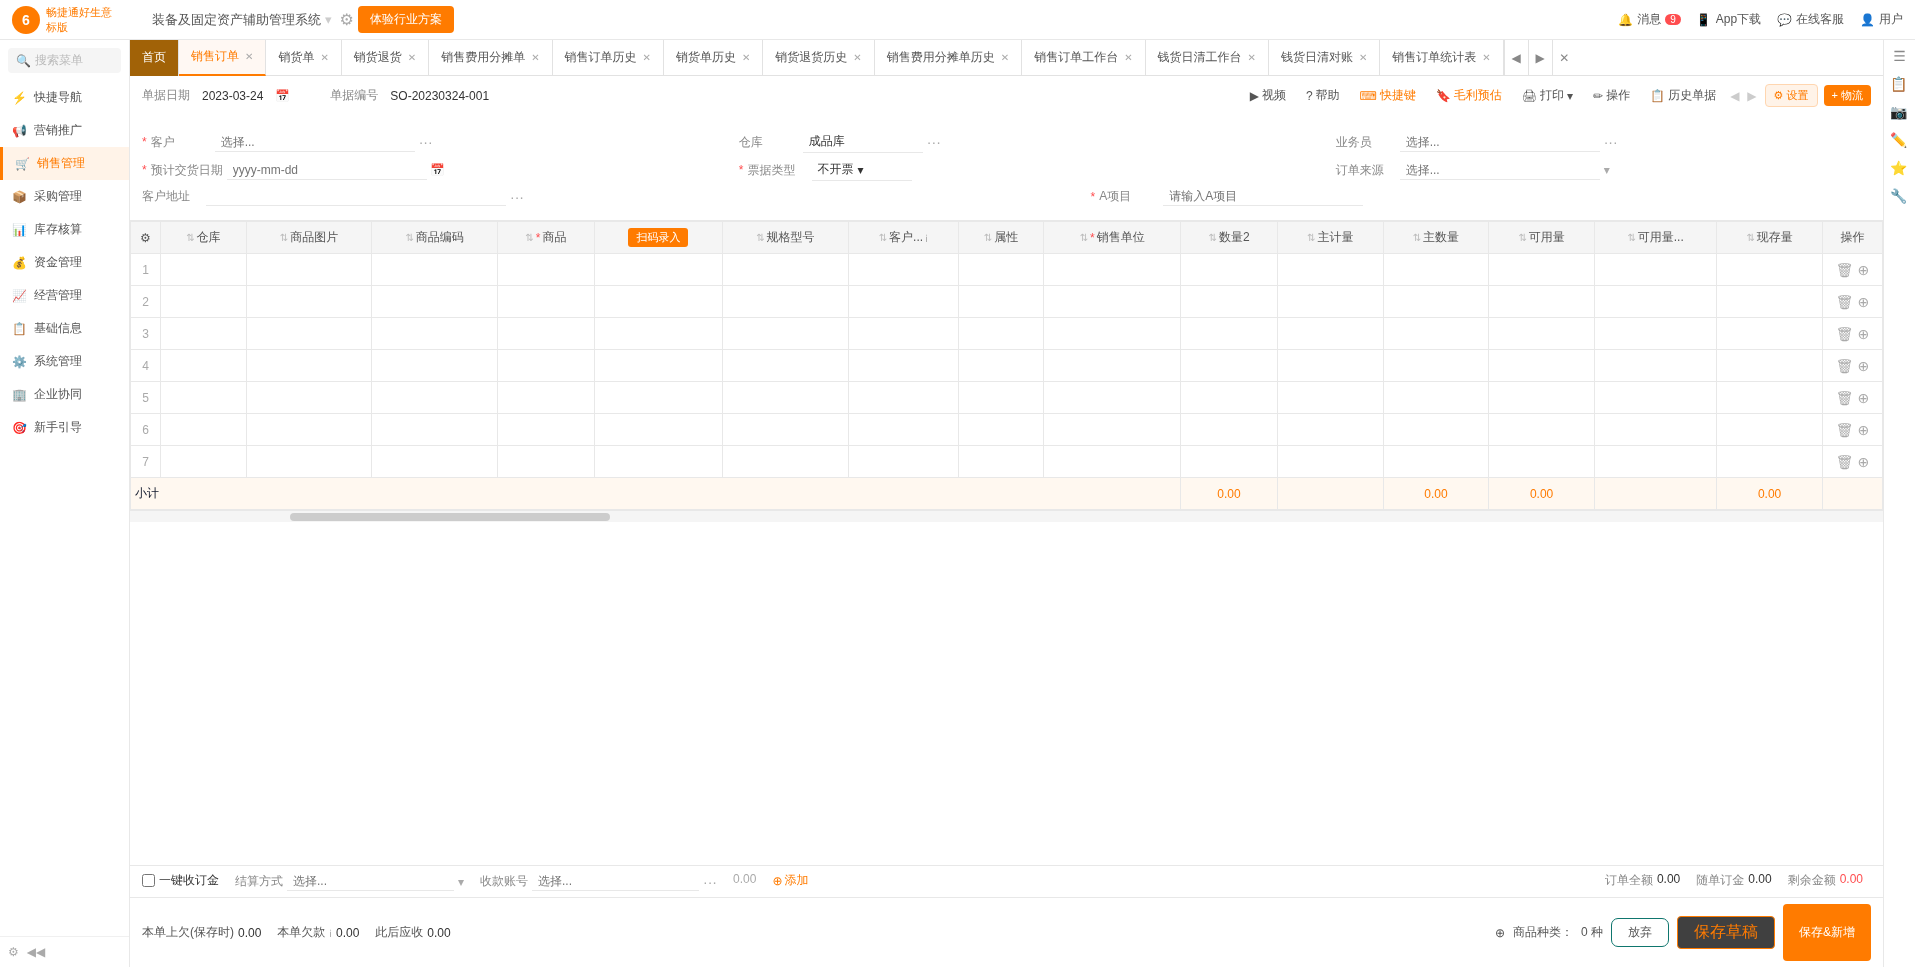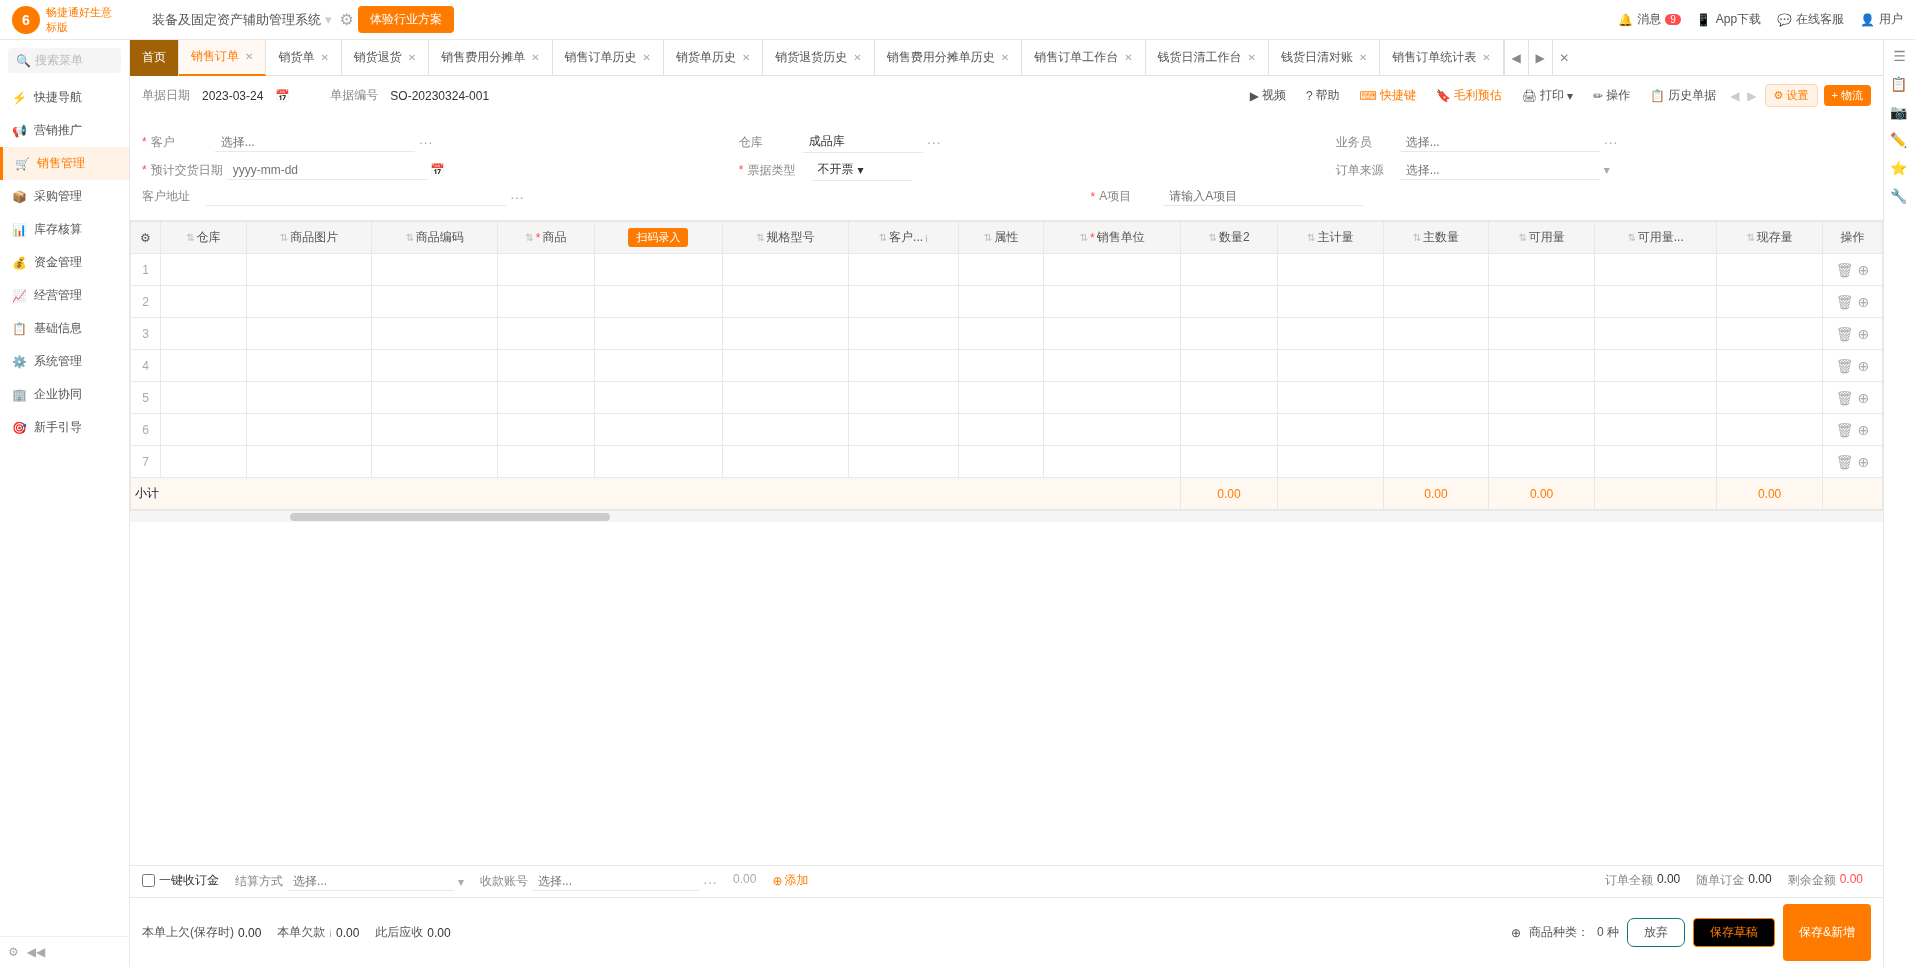--- a/index.html
+++ b/index.html
@@ -97,21 +97,21 @@
     .total-item { display: flex; gap: 4px; }
     .total-label { color: #888; }
     .total-value { color: #333; font-weight: 500; }
     .total-value.red { color: #ff4d4f; }
 
     
     .status-bar { background: white; border-top: 1px solid #e8e8e8; padding: 6px 12px; display: flex; align-items: center; gap: 16px; font-size: 12px; color: #555; flex-shrink: 0; }
     .status-item { display: flex; align-items: center; gap: 4px; }
     .status-right { margin-left: auto; display: flex; align-items: center; gap: 8px; }
     .btn-discard { border: 1px solid #0f766e; background: white; color: #555; padding: 5px 16px; border-radius: 7px; cursor: pointer; font-size: 12px; }
-    .btn-save { border: 1px solid #ff7b00; background: #000000; color: #ff7b00; padding: 5px 16px; border-radius: 4px; cursor: pointer; font-size: 12px; }
+    .btn-save { border: 1px solid #ff7b00; background: #404040; color: #ff7b00; padding: 5px 16px; border-radius: 4px; cursor: pointer; font-size: 16px; }
     .btn-save-new { background: #ff7b00; color: white; border: none; padding: 20px 16px; border-radius: 4px; cursor: pointer; font-size: 12px; }
 
     
     .right-panel { width: 32px; background: white; border-left: 1px solid #e8e8e8; display: flex; flex-direction: column; align-items: center; padding: 4px 0; gap: 4px; flex-shrink: 0; }
     .right-panel-btn { width: 24px; height: 24px; display: flex; align-items: center; justify-content: center; cursor: pointer; color: #888; border-radius: 4px; font-size: 14px; }
     .right-panel-btn.orange { color: #ff7b00; }
   </style>
 </head>
 <body>
 

